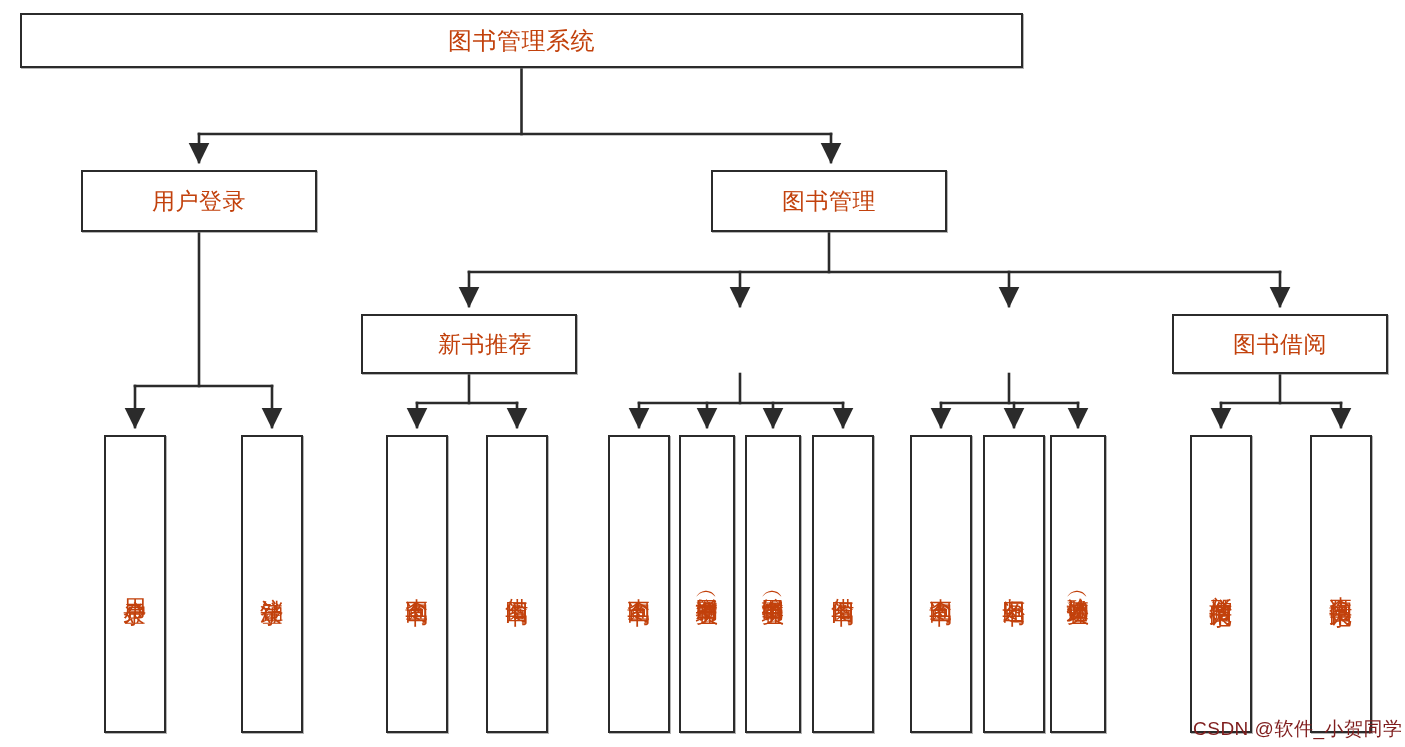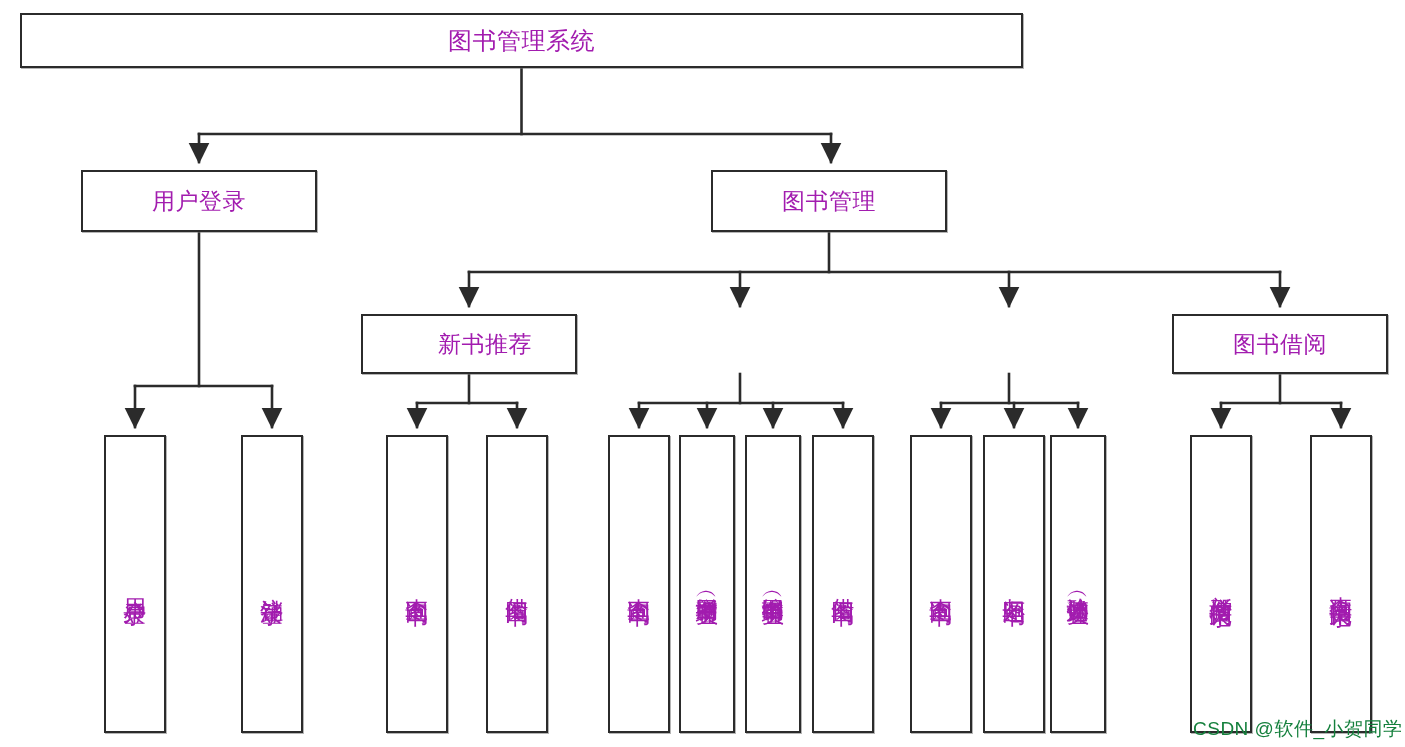--- a/index.html
+++ b/index.html
@@ -27,21 +27,21 @@
     pointer-events: none;
   }
   .node {
     position: absolute;
     box-sizing: border-box;
     border: 2px solid #2b2b2b;
     background: #ffffff;
     display: flex;
     align-items: center;
     justify-content: center;
-    color: #a21caf;
+    color: #c2410c;
     box-shadow: 1px 1px 0 rgba(120,120,120,0.55);
   }
   .node .label {
     display: block;
     text-align: center;
     line-height: 1.22;
     letter-spacing: 0.5px;
   }
   .node.horizontal .label {
     font-size: 23px;
@@ -62,21 +62,21 @@
     letter-spacing: 2px;
     white-space: nowrap;
     max-height: 100%;
   }
   .node.vertical.tall .label {
     font-size: 22px;
     letter-spacing: 1px;
   }
   .watermark {
     position: absolute;
-    color: #15803d;
+    color: #7f1d1d;
     font-size: 19px;
     white-space: nowrap;
     letter-spacing: 0.5px;
     font-family: "Liberation Sans", "DejaVu Sans", sans-serif;
   }
 </style>
 </head>
 <body>
 
 <div id="canvas">

